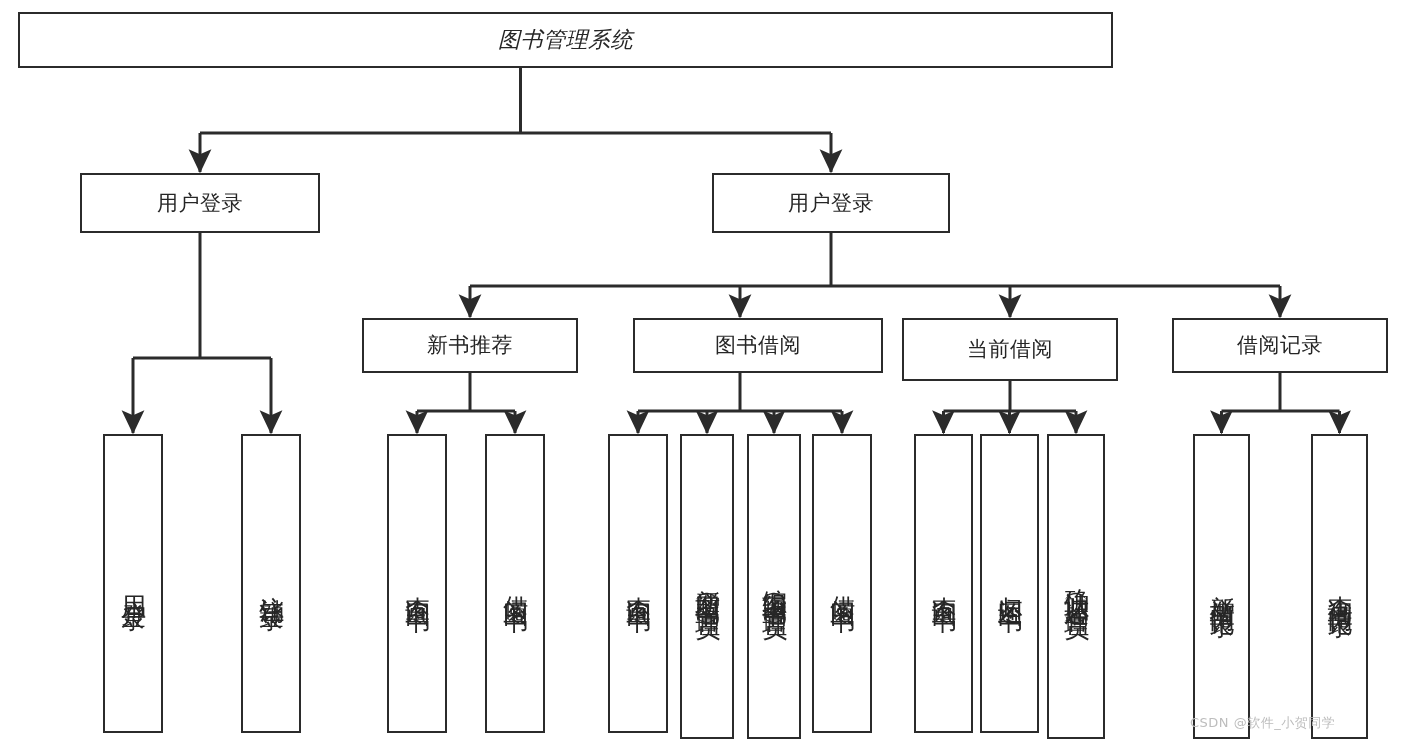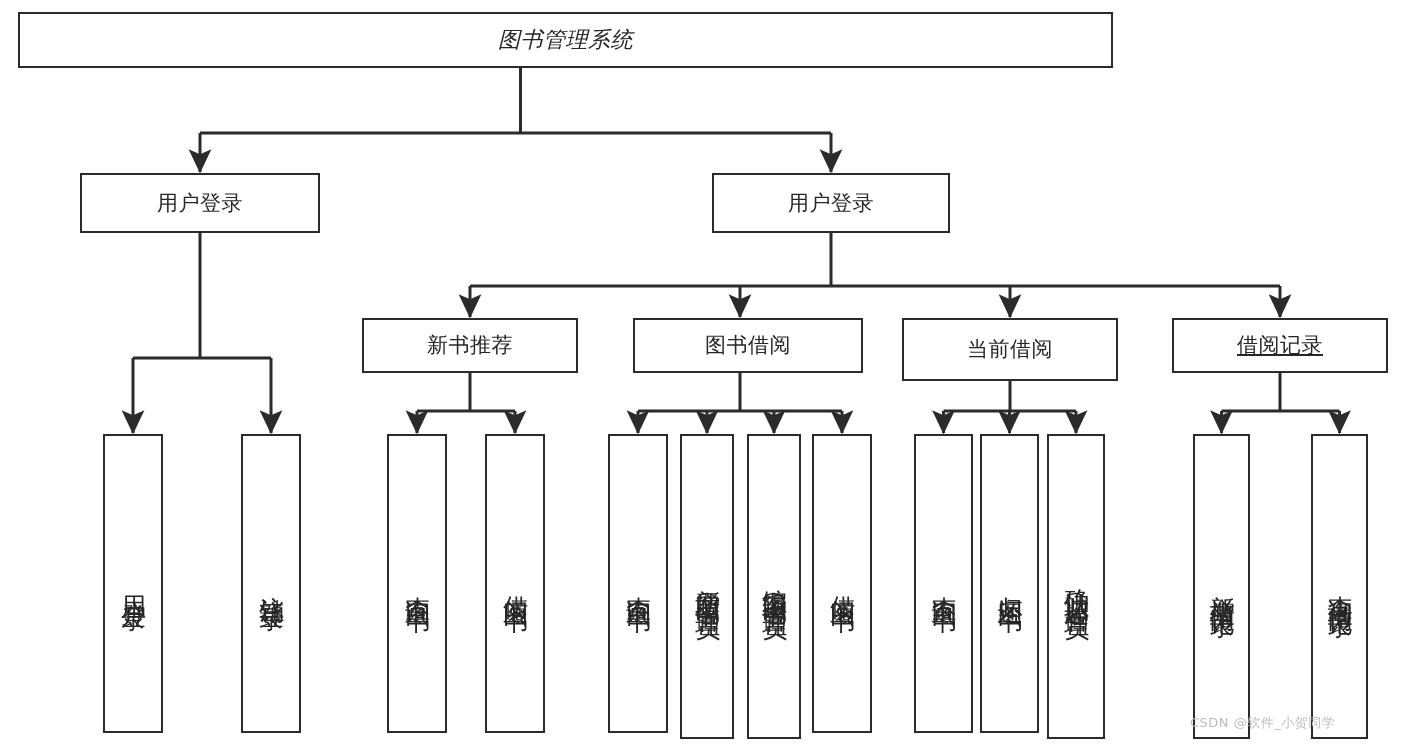--- a/index.html
+++ b/index.html
@@ -124,27 +124,27 @@
       </div>
       <div class="node horiz" id="node-login" style="left: 80px; top: 173px; width: 240px; height: 60px;">
         <span class="lbl">用户登录</span>
       </div>
       <div class="node horiz" id="node-bookmgmt" style="left: 712px; top: 173px; width: 238px; height: 60px;">
         <span class="lbl">用户登录</span>
       </div>
       <div class="node horiz" id="node-newbook" style="left: 362px; top: 318px; width: 216px; height: 55px;">
         <span class="lbl">新书推荐</span>
       </div>
-      <div class="node horiz" id="node-borrow" style="left: 633px; top: 318px; width: 230px; height: 55px;">
+      <div class="node horiz" id="node-borrow" style="left: 633px; top: 318px; width: 250px; height: 55px;">
         <span class="lbl">图书借阅</span>
       </div>
       <div class="node horiz" id="node-current" style="left: 902px; top: 318px; width: 216px; height: 63px;">
         <span class="lbl">当前借阅</span>
       </div>
-      <div class="node horiz" id="node-records" style="left: 1172px; top: 318px; width: 216px; height: 55px; text-decoration: underline;">
+      <div class="node horiz" id="node-records" style="left: 1172px; top: 318px; width: 216px; height: 55px;">
         <span class="lbl">借阅记录</span>
       </div>
       <div class="node vert" id="node-l_login" style="left: 103px; top: 434px; width: 60px; height: 299px;">
         <span class="lbl">用户登录</span>
       </div>
       <div class="node vert" id="node-l_logout" style="left: 241px; top: 434px; width: 60px; height: 299px;">
         <span class="lbl">注销登录</span>
       </div>
       <div class="node vert" id="node-n_query" style="left: 387px; top: 434px; width: 60px; height: 299px;">
         <span class="lbl">查询图书</span>

